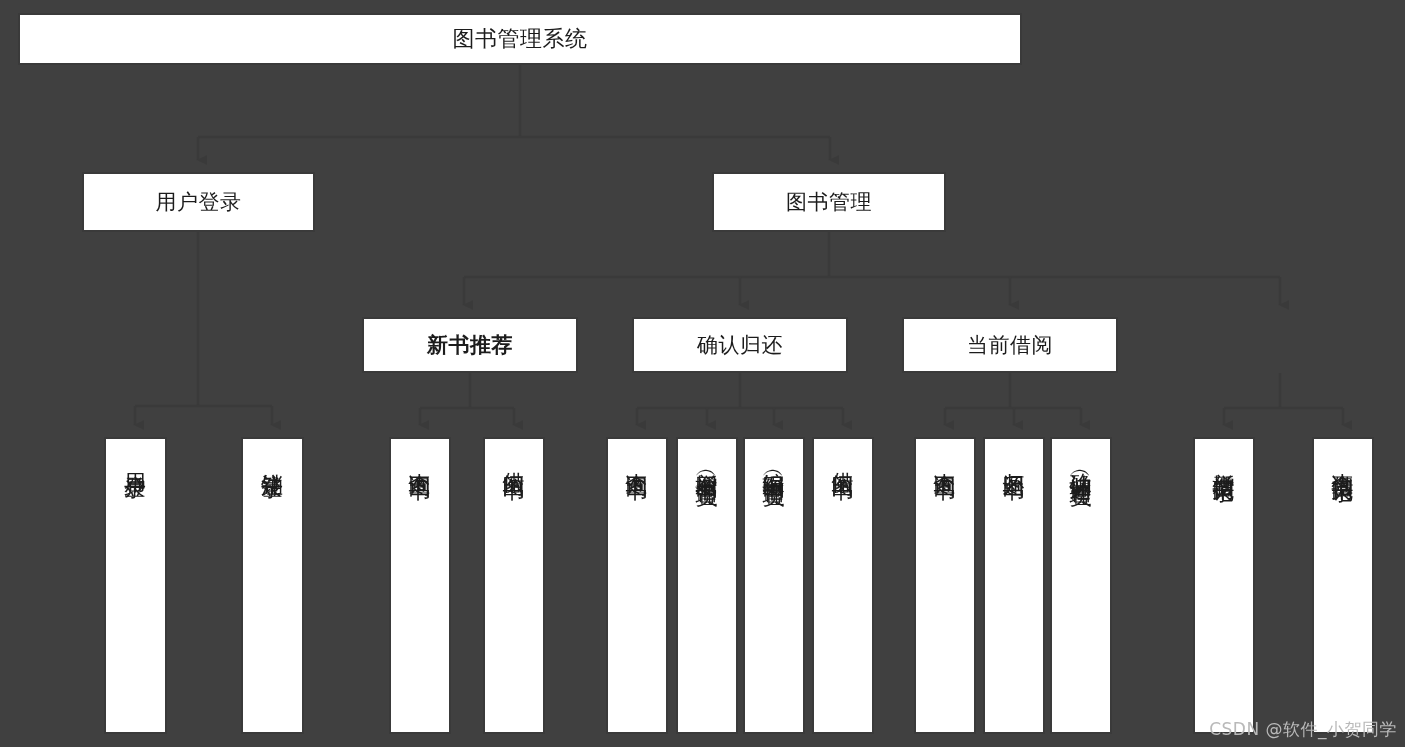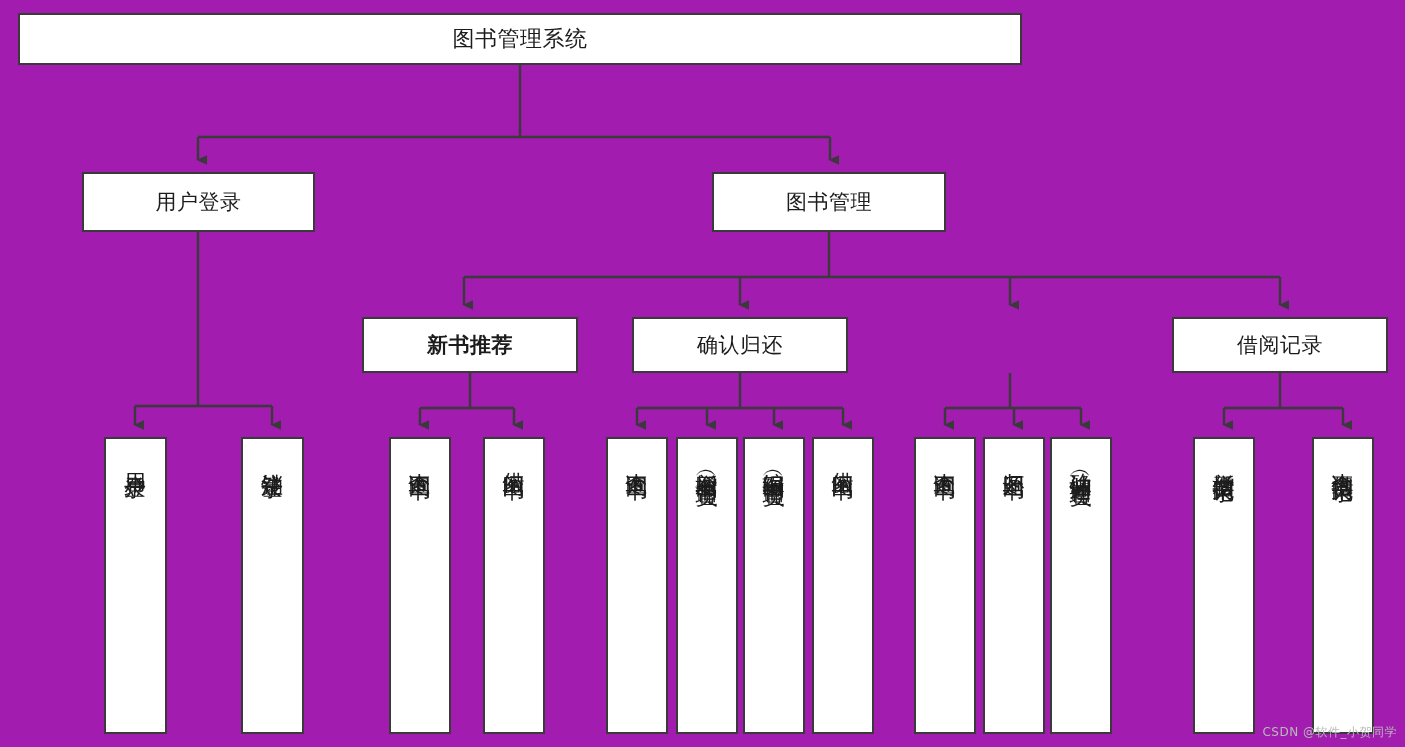--- a/index.html
+++ b/index.html
@@ -7,21 +7,21 @@
     padding: 0;
     background: #ffffff;
   }
   body {
     font-family: "DejaVu Sans", "Liberation Sans", sans-serif;
   }
   #canvas {
     position: relative;
     width: 1405px;
     height: 747px;
-    background: #a21caf;
+    background: #404040;
     overflow: hidden;
   }
   svg.edges {
     position: absolute;
     left: 0;
     top: 0;
     width: 1405px;
     height: 747px;
     pointer-events: none;
   }
@@ -59,21 +59,21 @@
     font-size: 22px;
     line-height: 1.05;
     letter-spacing: 2px;
     max-height: 270px;
     white-space: normal;
   }
   #watermark {
     position: absolute;
     right: 8px;
     bottom: 6px;
-    font-size: 12px;
+    font-size: 17px;
     color: #b9b9b9;
     letter-spacing: 0.5px;
     white-space: nowrap;
   }
 </style>
 </head>
 <body>
 
 <div id="canvas">
 
@@ -137,22 +137,22 @@
   <div class="node horiz" style="left:712px; top:172px; width:234px; height:60px;font-family:Liberation Serif, serif;">
     <span class="lbl">图书管理</span>
   </div>
 
   <div class="node horiz" style="left:362px; top:317px; width:216px; height:56px;font-weight:bold;">
     <span class="lbl">新书推荐</span>
   </div>
   <div class="node horiz" style="left:632px; top:317px; width:216px; height:56px;">
     <span class="lbl">确认归还</span>
   </div>
-  <div class="node horiz" style="left:1172px; top:317px; width:216px; height:56px;">
-    <span class="lbl">借阅记录</span>
+  <div class="node horiz" style="left:902px; top:317px; width:216px; height:56px;">
+    <span class="lbl">当前借阅</span>
   </div>
 
   <div class="node vert" style="left:104px; top:437px; width:63px; height:297px;">
     <span class="lbl">用户登录</span>
   </div>
   <div class="node vert" style="left:241px; top:437px; width:63px; height:297px;">
     <span class="lbl">注销登录</span>
   </div>
 
   <div class="node vert" style="left:389px; top:437px; width:62px; height:297px;">

